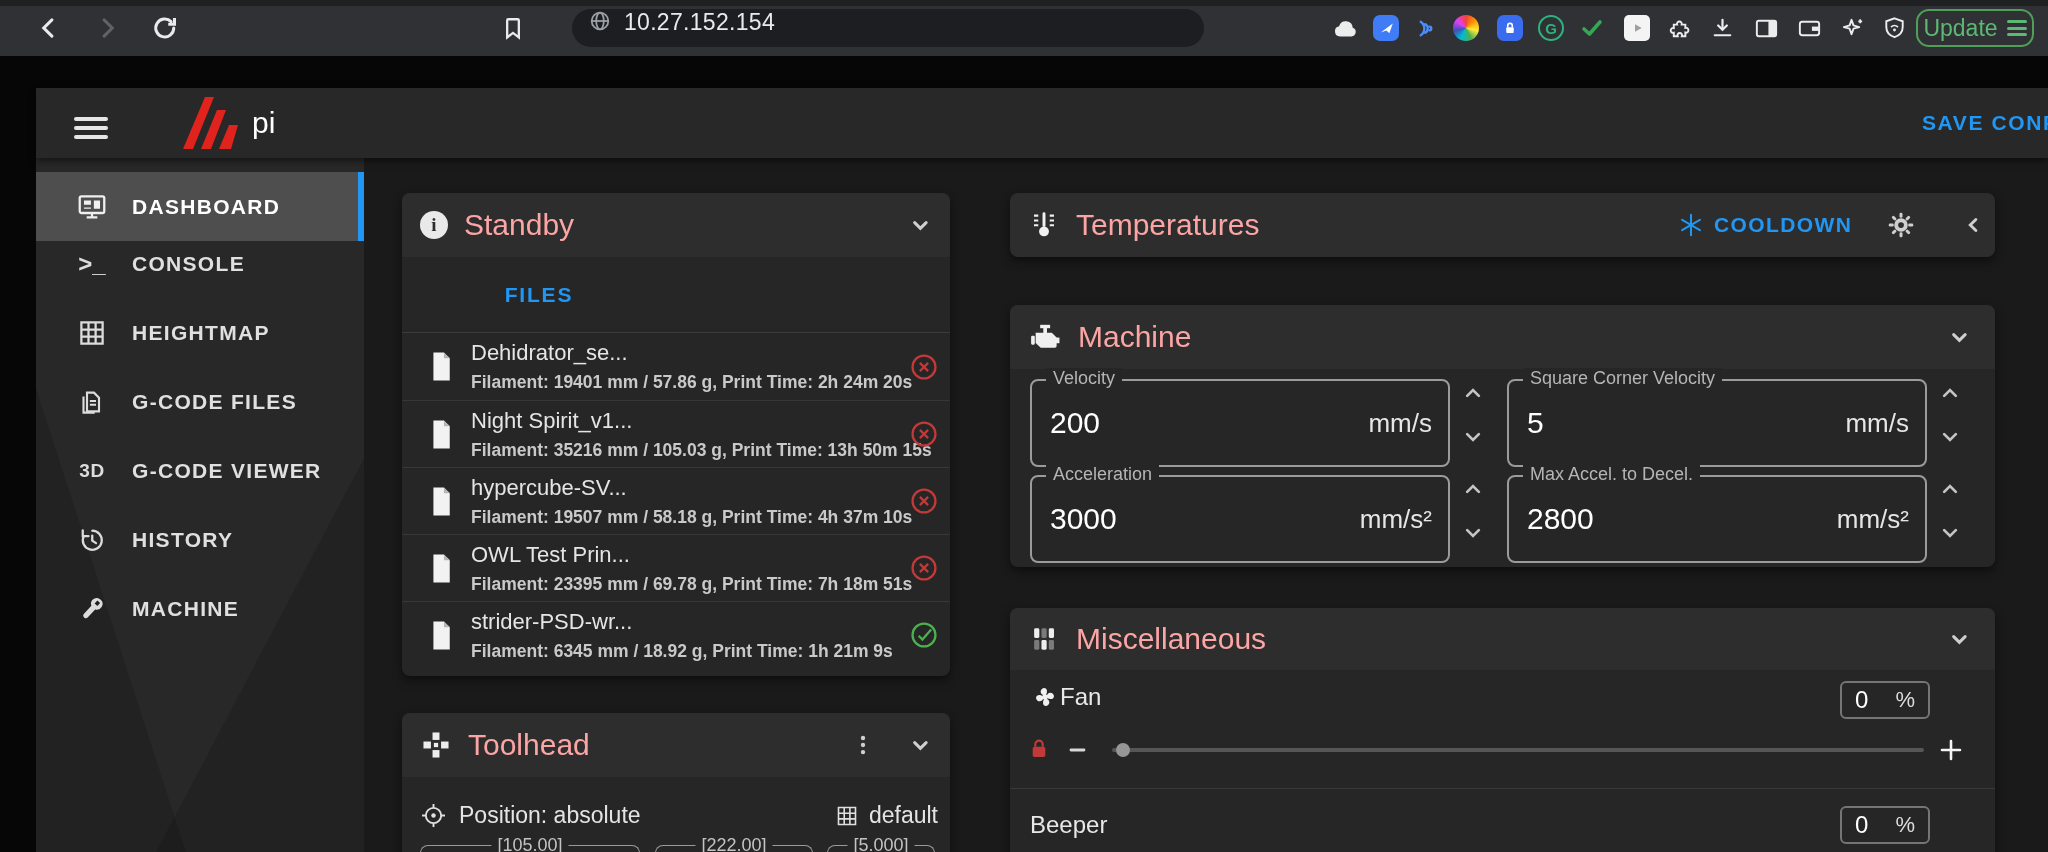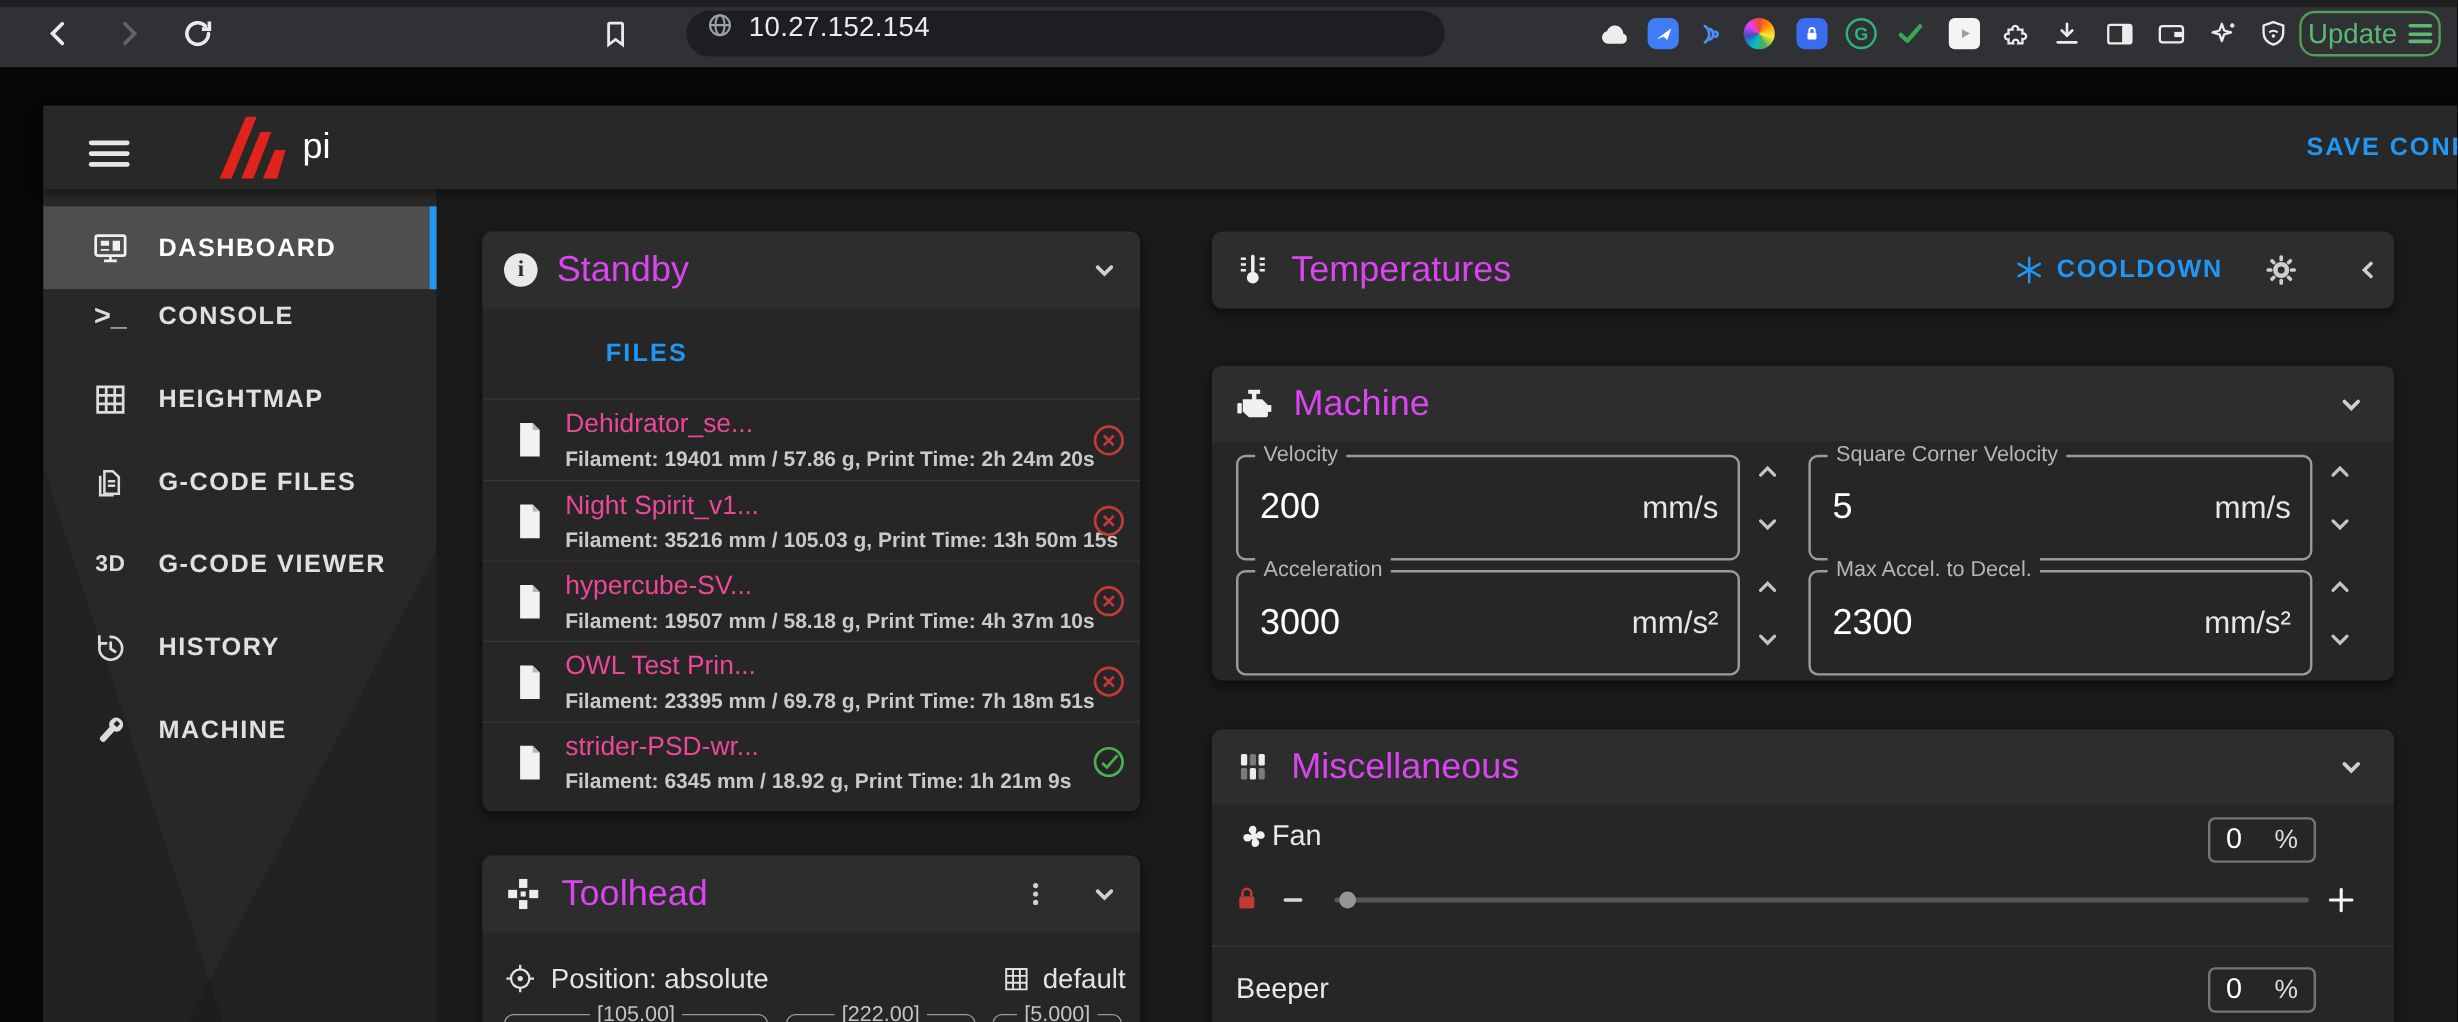--- a/index.html
+++ b/index.html
@@ -39,34 +39,34 @@
   .nav-item.active .nlabel{ color:#fff; }
   .nav-item.active::after{ content:""; position:absolute; right:0; top:0; width:6px; height:100%; background:#2196f3; }
   .nav-txt{ font-weight:800; color:#dcdcdc; }
 
   .content-bg{ position:absolute; left:364px; top:158px; width:1684px; height:694px; background:#1a1a1a; }
 
   
   .card{ position:absolute; background:#262626; border-radius:8px; box-shadow:0 4px 10px rgba(0,0,0,.5); }
   .card-header{ position:relative; height:64px; background:#2d2d2d; border-radius:8px 8px 0 0;
     display:flex; align-items:center; padding:0 18px; }
-  .card-title{ font-size:30px; color:#d946ef; margin-left:16px; }
+  .card-title{ font-size:30px; color:#fca5a5; margin-left:16px; }
   .hdr-right{ position:absolute; right:14px; top:0; height:64px; display:flex; align-items:center; gap:20px; }
 
   
   .tabs{ position:absolute; left:0; top:64px; width:548px; height:76px; display:flex;
     border-bottom:1px solid rgba(255,255,255,.1); }
   .tab{ width:274px; display:flex; align-items:center; justify-content:center;
     font-size:21px; font-weight:700; letter-spacing:1.8px; color:#c2c2c2; cursor:pointer; }
   .tab.active{ color:#2196f3; }
   .file-row{ position:absolute; left:0; width:548px; height:67px; display:flex; align-items:center;
     padding-left:25px; cursor:pointer; }
   .file-row + .file-row, .file-row.bordered{ border-top:1px solid rgba(255,255,255,.08); }
   .file-text{ margin-left:16px; width:400px; }
-  .file-name{ font-size:22px; color:#ec4899; margin-bottom:6px; white-space:nowrap; }
+  .file-name{ font-size:22px; color:#e5e5e5; margin-bottom:6px; white-space:nowrap; }
   .file-details{ font-size:17.5px; font-weight:700; color:#c9c9c9; white-space:nowrap; }
   .status-icon{ position:absolute; right:10px; top:50%; transform:translateY(-50%); }
   .file-row .ic-success{ display:none; }
   .file-row.success .ic-success{ display:block; }
 
   
   .vfield{ position:absolute; height:88px; border:2px solid #9b9b9b; border-radius:8px; cursor:text; }
   .vlabel{ position:absolute; top:-13px; left:14px; background:#262626; padding:0 7px;
     font-size:18px; color:#b5b5b5; white-space:nowrap; }
   .vvalue{ position:absolute; left:18px; top:50%; transform:translateY(-50%); font-size:30px; color:#fff; }
@@ -552,21 +552,21 @@
     <div class="stepper" style="left:448px;top:170px">
       <svg class="stp" width="28" height="28" viewBox="0 0 24 24">
           <path d="M7 14.5l5-5 5 5" fill="none" stroke="#c4c4c4" stroke-width="2.3" stroke-linecap="round"></path>
         </svg>
       <svg class="stp" width="28" height="28" viewBox="0 0 24 24">
           <path d="M7 9.5l5 5 5-5" fill="none" stroke="#c4c4c4" stroke-width="2.3" stroke-linecap="round"></path>
         </svg>
     </div>
     <div class="vfield" style="left:497px;top:170px;width:420px">
       <span class="vlabel">Max Accel. to Decel.</span>
-      <span class="vvalue">2300</span>
+      <span class="vvalue">2800</span>
       <span class="vunit">mm/s²</span>
     </div>
     <div class="stepper" style="left:925px;top:170px">
       <svg class="stp" width="28" height="28" viewBox="0 0 24 24">
           <path d="M7 14.5l5-5 5 5" fill="none" stroke="#c4c4c4" stroke-width="2.3" stroke-linecap="round"></path>
         </svg>
       <svg class="stp" width="28" height="28" viewBox="0 0 24 24">
           <path d="M7 9.5l5 5 5-5" fill="none" stroke="#c4c4c4" stroke-width="2.3" stroke-linecap="round"></path>
         </svg>
     </div>

